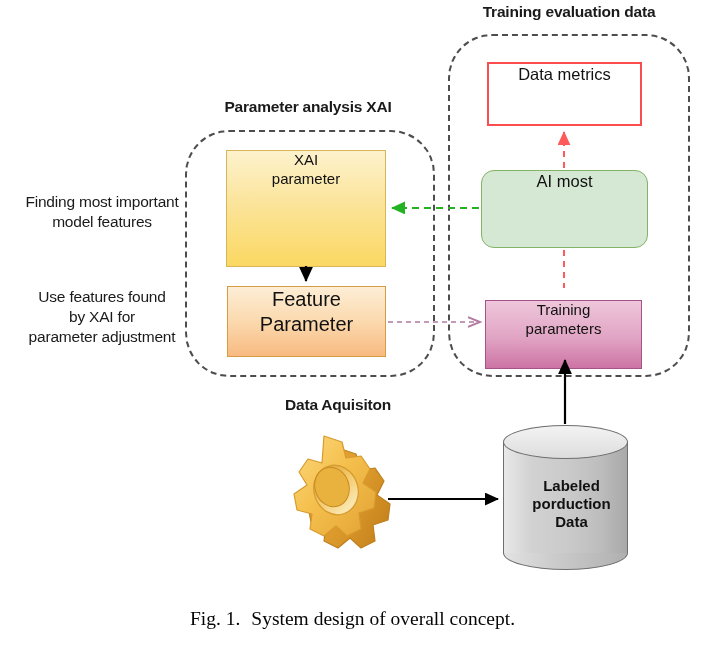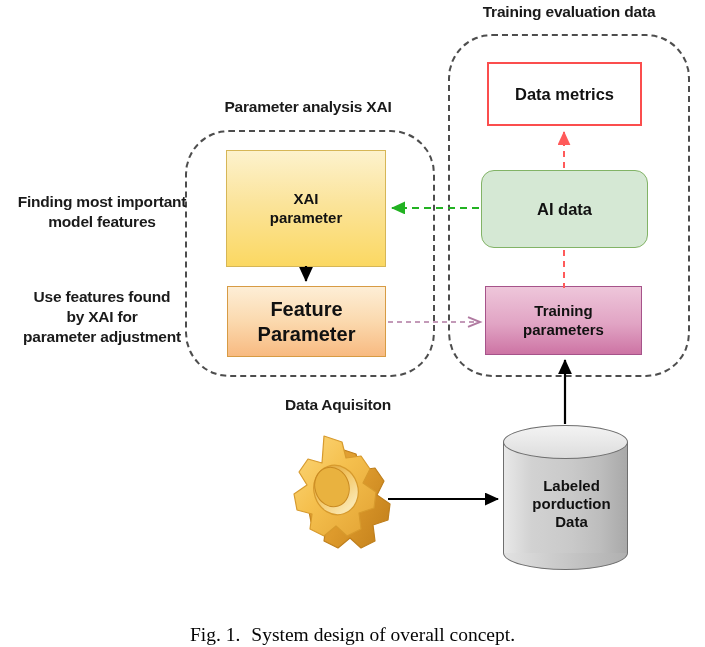--- a/index.html
+++ b/index.html
@@ -36,24 +36,24 @@
   .dashed-group {
     border: 2px dashed #4d4d4d;
     box-sizing: border-box;
     background: transparent;
   }
 
   
   .node {
     box-sizing: border-box;
     display: flex;
-    align-items: center;
+    align-items: flex-start;
     justify-content: center;
     text-align: center;
-    font-weight: bold;
+    font-weight: normal;
     color: #111111;
     line-height: 1.25;
   }
   .node-xai {
     background: linear-gradient(to bottom, #fdf2cd 0%, #fbe49b 45%, #fbd862 100%);
     border: 1px solid #d6b656;
     font-size: 15px;
   }
   .node-feature {
     background: linear-gradient(to bottom, #fdeed6 0%, #fbd9ae 50%, #f8ba81 100%);
@@ -72,21 +72,21 @@
     font-size: 16.5px;
   }
   .node-training {
     background: linear-gradient(to bottom, #eec6da 0%, #e1a4c4 55%, #cd74a4 100%);
     border: 1px solid #a6538a;
     font-size: 15px;
   }
 
   
   .annotation {
-    font-weight: bold;
+    font-weight: normal;
     font-size: 15.5px;
     color: #1a1a1a;
     text-align: center;
     line-height: 1.28;
     letter-spacing: -0.2px;
   }
 
   
   .cyl-wrap { }
   .cyl-body {
@@ -178,24 +178,24 @@
       <div>Feature</div>
       <div>Parameter</div>
     </div>
   </div>
 
   <div class="abs node node-metrics" style="left:487px; top:62px; width:155px; height:64px;">
     <span>Data metrics</span>
   </div>
 
   <div class="abs node node-aimodel" style="left:481px; top:170px; width:167px; height:78px;">
-    <span>AI data</span>
-  </div>
-
-  <div class="abs node node-training" style="left:485px; top:286px; width:157px; height:69px;">
+    <span>AI most</span>
+  </div>
+
+  <div class="abs node node-training" style="left:485px; top:300px; width:157px; height:69px;">
     <div>
       <div>Training</div>
       <div>parameters</div>
     </div>
   </div>
 
   <div class="abs group-title" style="left:228px; top:396px; width:220px;">Data Aquisiton</div>
 
   <div class="abs" style="left:258px; top:428px; width:150px; height:150px;">
     <svg viewBox="0 0 150 150" width="150" height="150">
@@ -238,21 +238,21 @@
     <div class="cyl-bottom" style="top:111px; height:34px;"></div>
     <div class="cyl-body" style="top:17px; height:111px;"></div>
     <div class="cyl-top" style="top:0px; height:34px;"></div>
     <div class="cyl-label" style="top:52px;padding-left:12px;">
       <div>Labeled</div>
       <div>porduction</div>
       <div>Data</div>
     </div>
   </div>
 
-  <div class="caption" style="top:624px;">
+  <div class="caption" style="top:608px;">
     <span>Fig. 1.</span><span class="cap-sep"></span><span>System design of overall concept.</span>
   </div>
 
   <svg class="overlay" viewBox="0 0 705 647">
     <defs>
       <marker id="arrRed" markerWidth="9" markerHeight="9" refX="6.5" refY="3.2" orient="auto" markerUnits="strokeWidth">
         <path d="M0,0 L7,3.2 L0,6.4 z" fill="#ff5a5a"></path>
       </marker>
       <marker id="arrGreen" markerWidth="9" markerHeight="9" refX="6.5" refY="3.2" orient="auto" markerUnits="strokeWidth">
         <path d="M0,0 L7,3.2 L0,6.4 z" fill="#22b222"></path>

